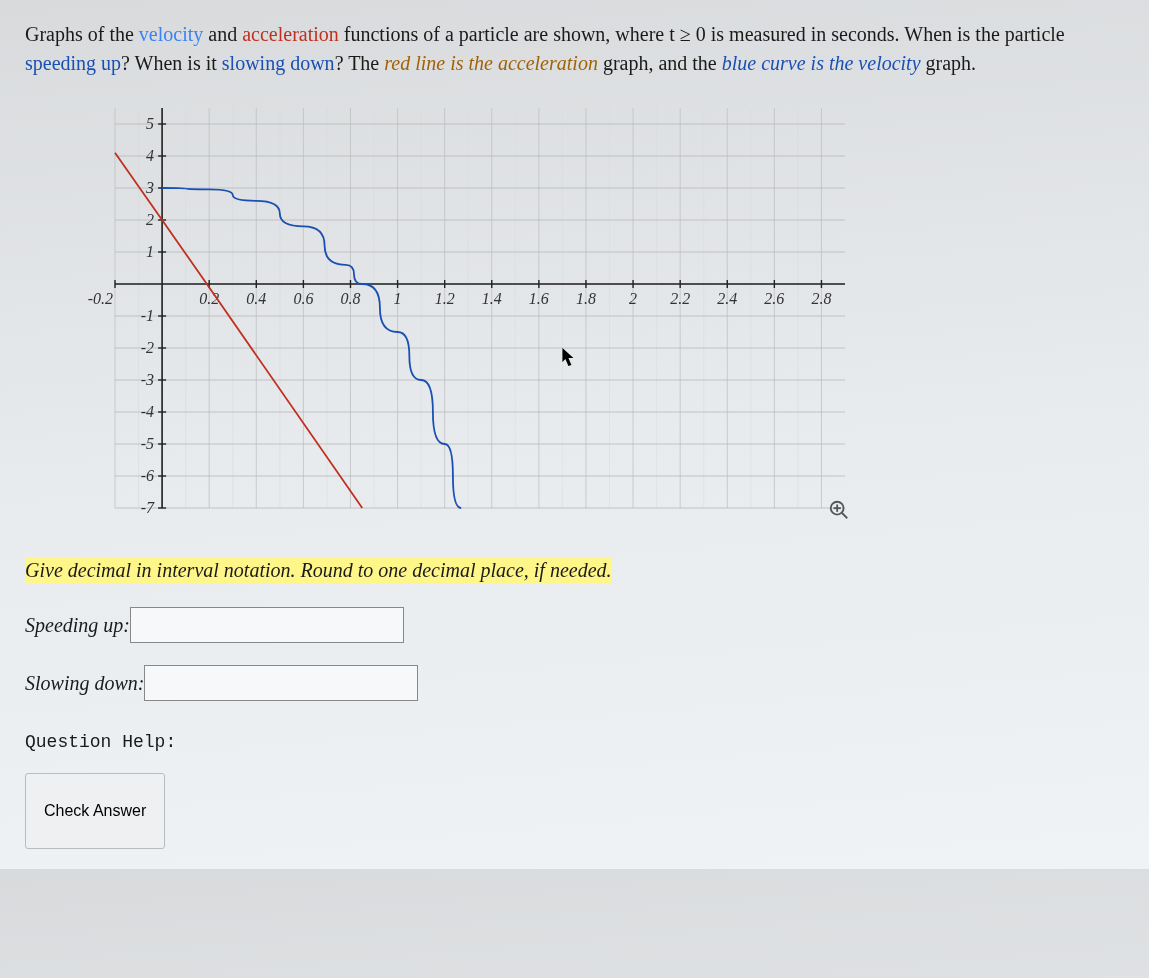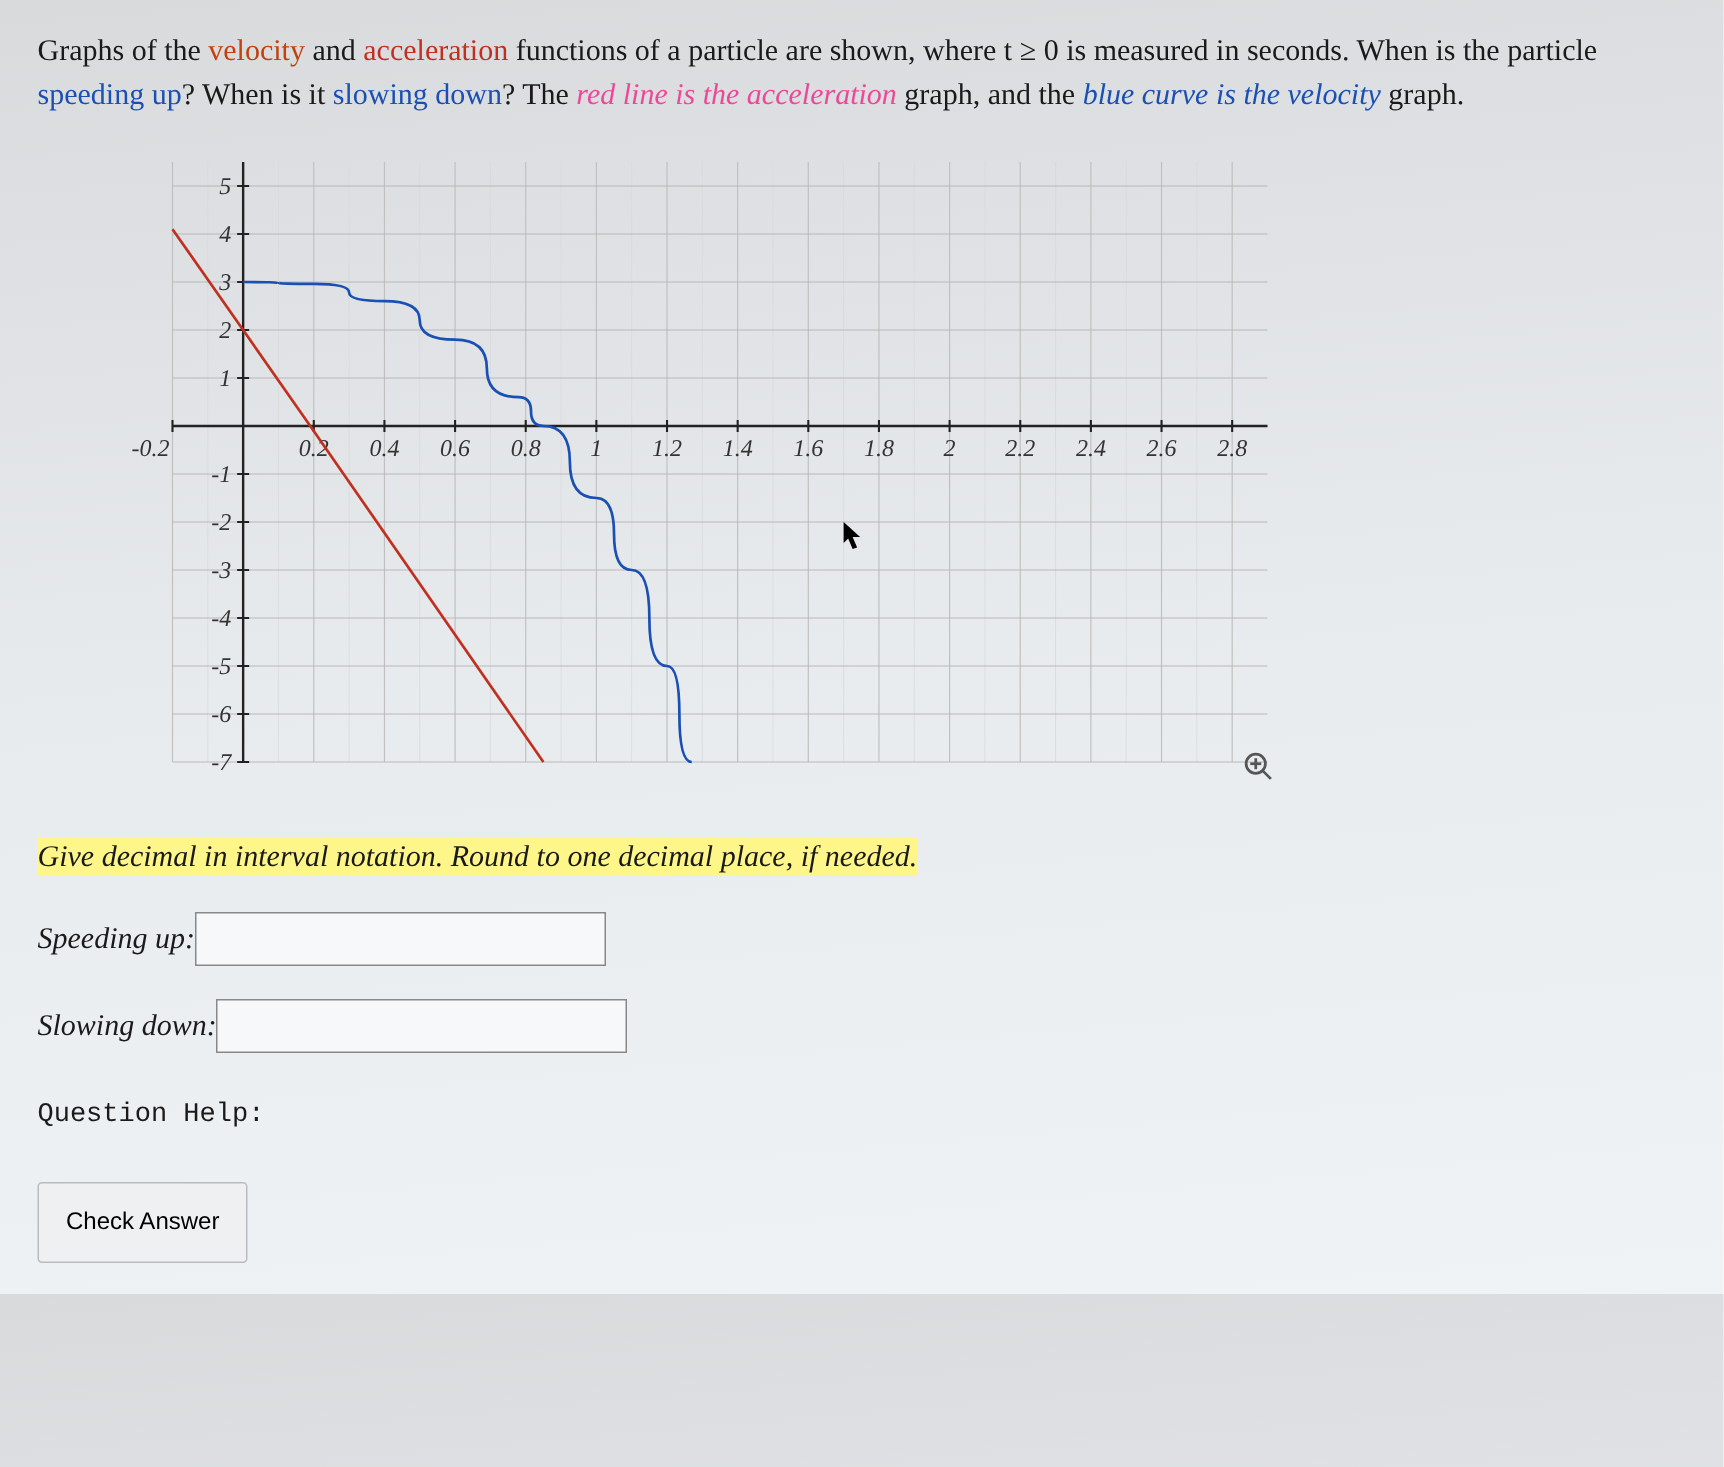--- a/index.html
+++ b/index.html
@@ -5,25 +5,25 @@
   body {
     margin: 0;
     padding: 20px 25px;
     font-family: Georgia, 'Times New Roman', serif;
     background: linear-gradient(175deg, #d8dadc 0%, #e8ebee 50%, #f0f3f6 100%);
     color: #1a1a1a;
     font-size: 20px;
     line-height: 1.45;
   }
   .question-text { margin-bottom: 20px; }
-  .velocity { color: #c2410c; }
+  .velocity { color: #3b82f6; }
   .acceleration { color: #c03020; }
   .speeding-up { color: #1a4fb3; }
   .slowing-down { color: #1a4fb3; text-align: center; }
-  .red-line { color: #ec4899; font-style: italic; }
+  .red-line { color: #a16207; font-style: italic; }
   .blue-curve { color: #1a4fb3; font-style: italic; }
   .italic { }
   .chart-wrap {
     margin: 20px 0 30px 40px;
     position: relative;
     width: 790px;
   }
   .zoom-icon {
     position: absolute;
     right: 5px;
@@ -61,22 +61,22 @@
     font-size: 18px;
   }
   .msg-link {
     color: #1a5db8;
     cursor: pointer;
     display: inline-flex;
     align-items: center;
     gap: 6px;
   }
   .check-btn {
-    margin-top: 32px;
-    padding: 17px 18px;
+    margin-top: 18px;
+    padding: 28px 18px;
     background: #eef0f2;
     border: 1px solid #b8bcc0;
     border-radius: 3px;
     font-family: Arial, sans-serif;
     font-size: 16px;
     cursor: pointer;
   }
   svg text {
     font-family: 'Times New Roman', serif;
     font-style: italic;

